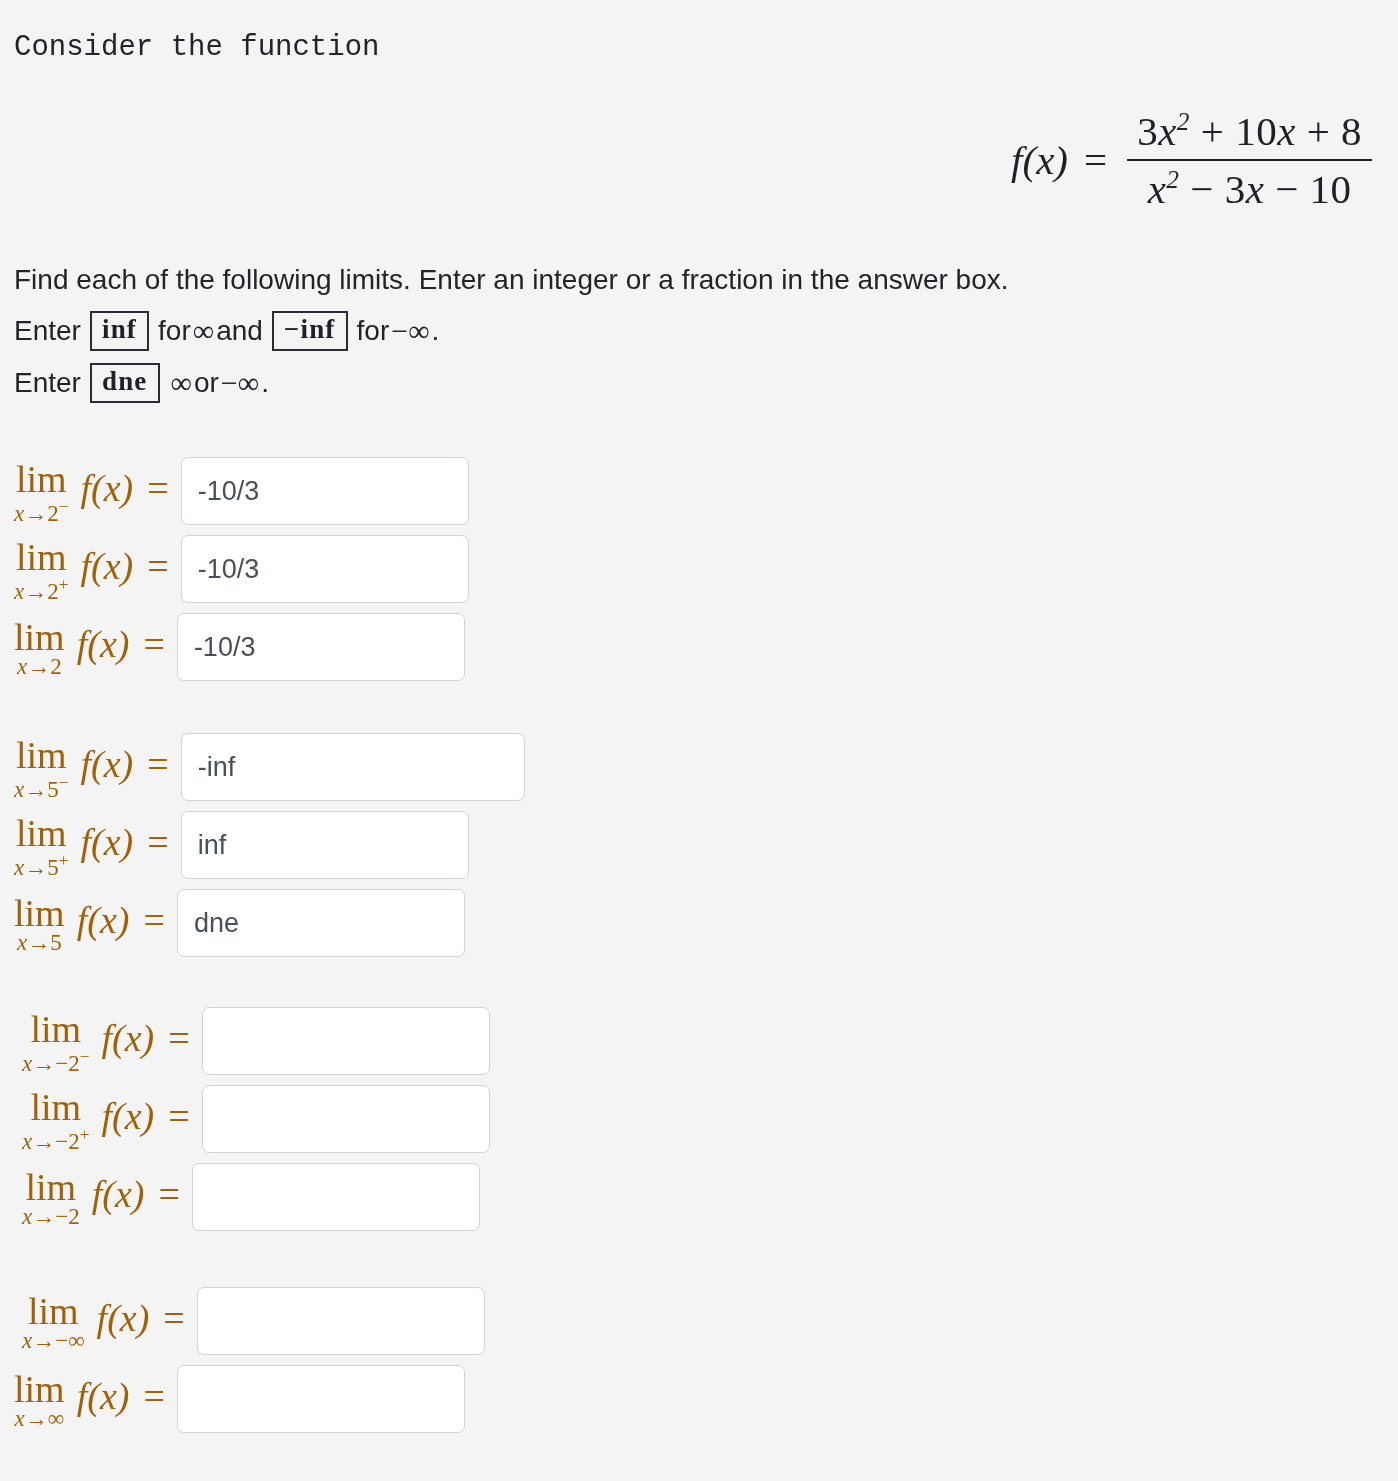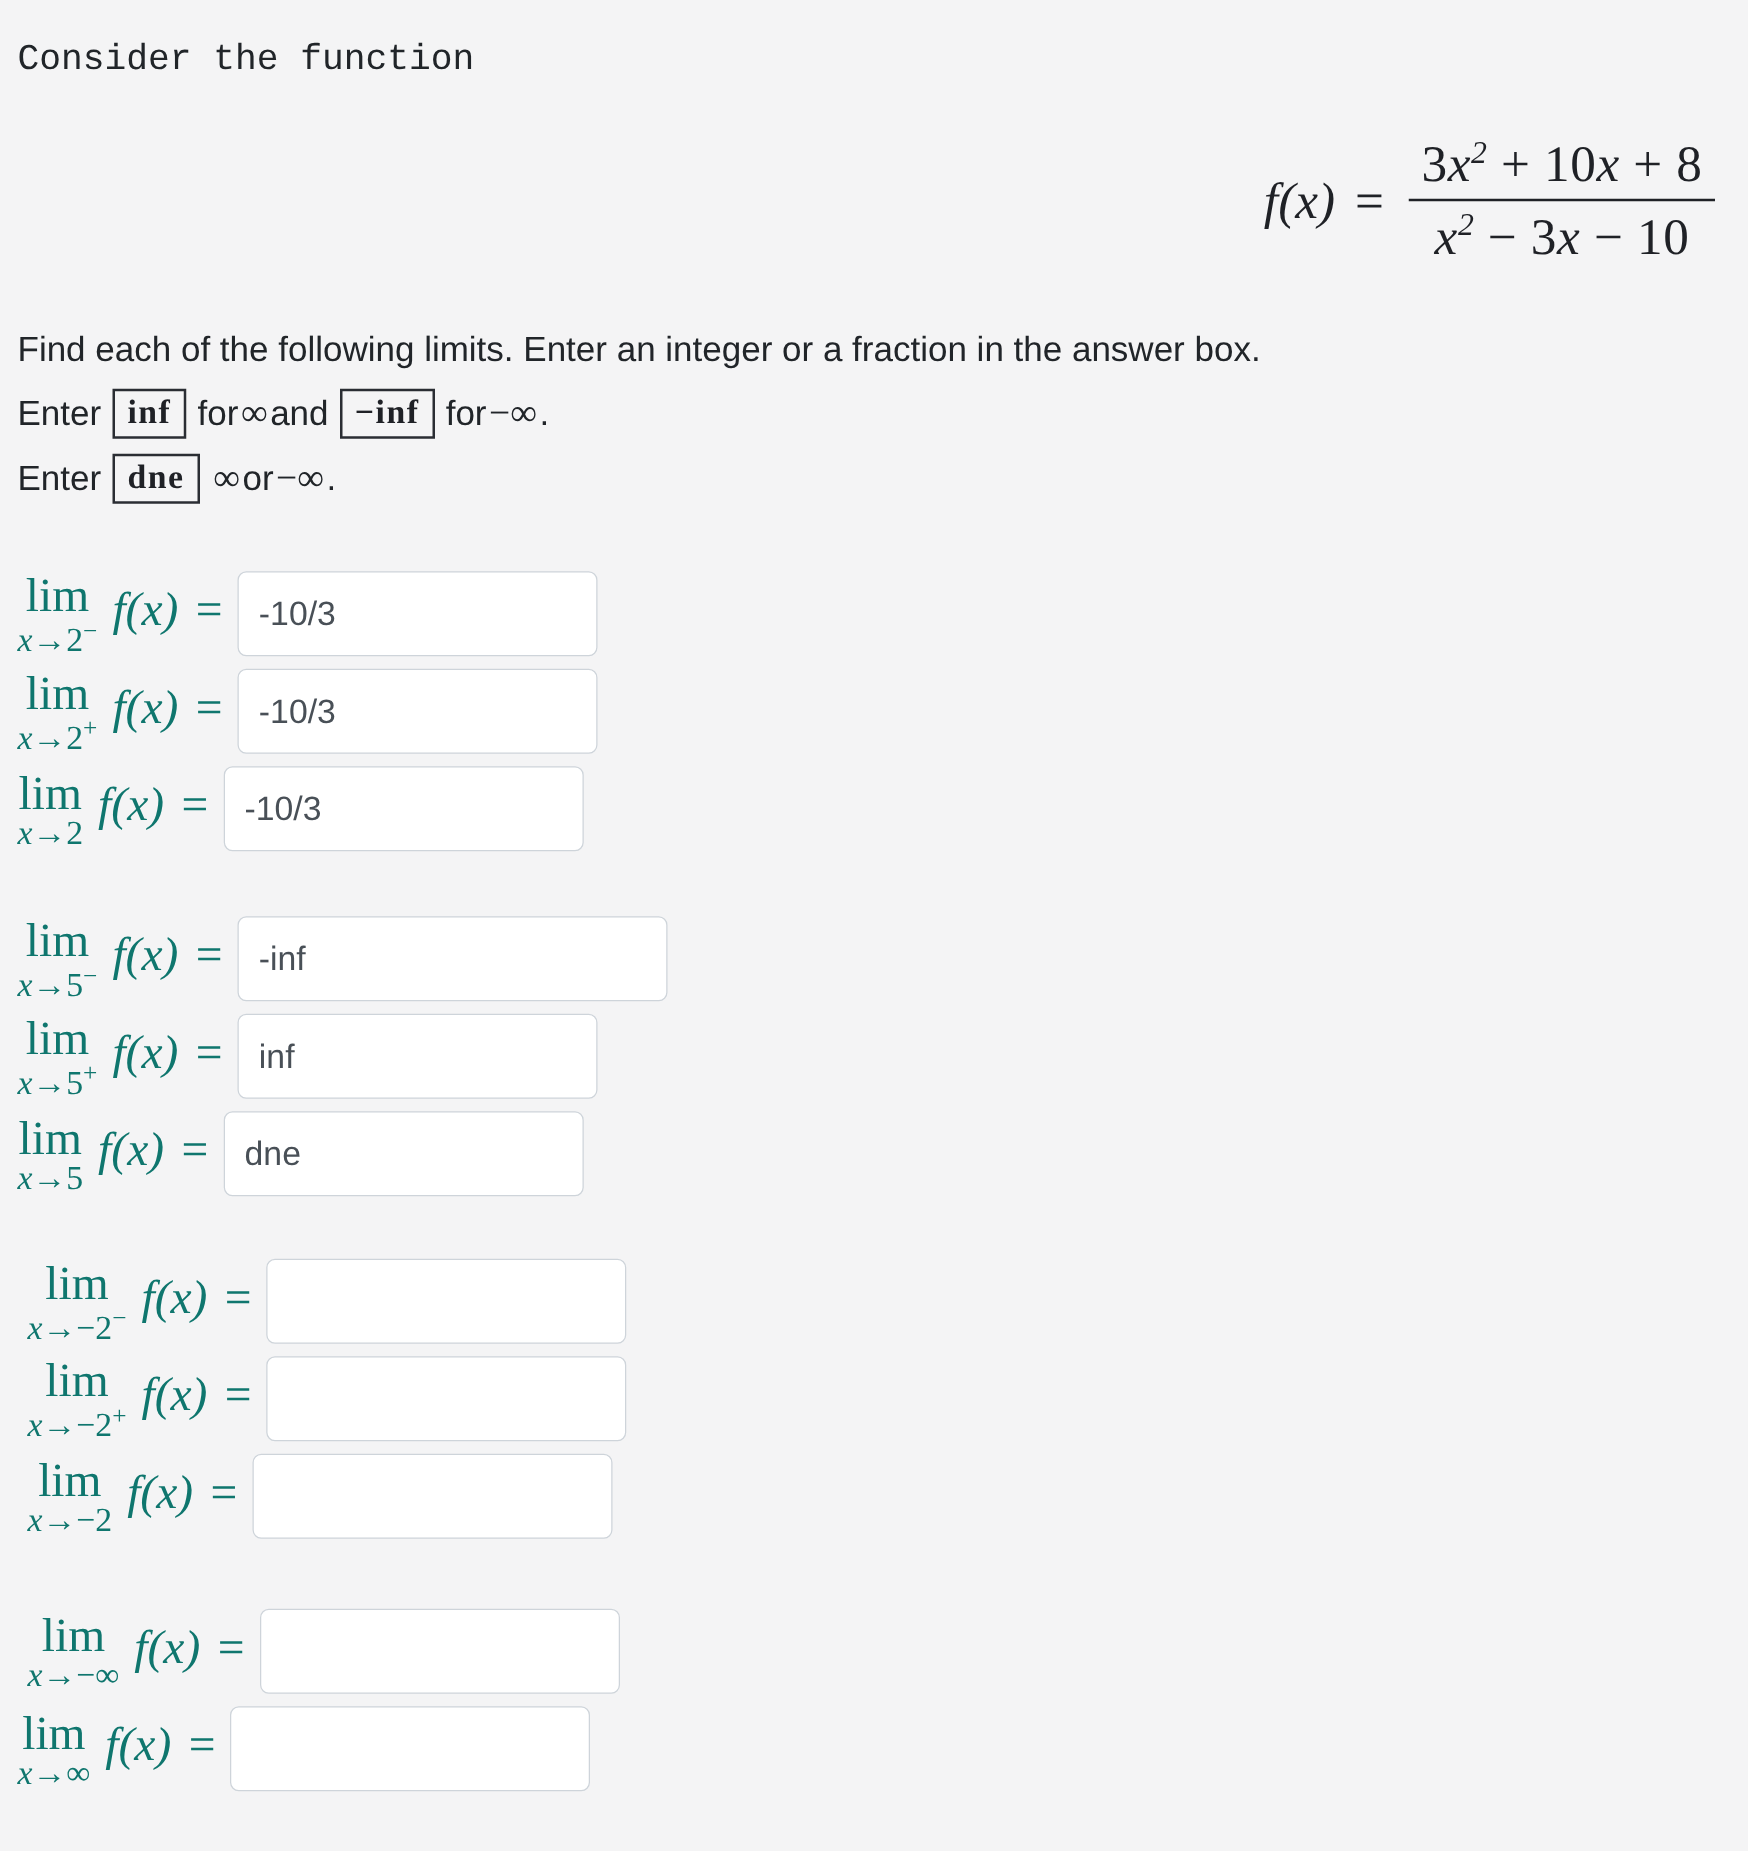--- a/index.html
+++ b/index.html
@@ -136,38 +136,38 @@
   .limit-row {
     display: flex;
     align-items: center;
     height: 78px;
     position: relative;
   }
   .limit-expr {
     display: flex;
     align-items: center;
     font-family: "Liberation Serif", "DejaVu Serif", serif;
-    color: #0f766e;
+    color: #a16207;
     white-space: nowrap;
   }
   .limop {
     display: inline-flex;
     flex-direction: column;
     align-items: center;
     justify-content: center;
     position: relative;
     top: 2px;
   }
   .limop .body {
     font-size: 38px;
     line-height: 0.92;
     font-style: normal;
   }
   .limop .sub {
-    font-size: 27px;
+    font-size: 23px;
     line-height: 1.0;
     margin-top: 1px;
     white-space: nowrap;
     font-style: italic;
   }
   .limop .sub .op {
     font-style: normal;
   }
   .fx {
     font-size: 38px;

